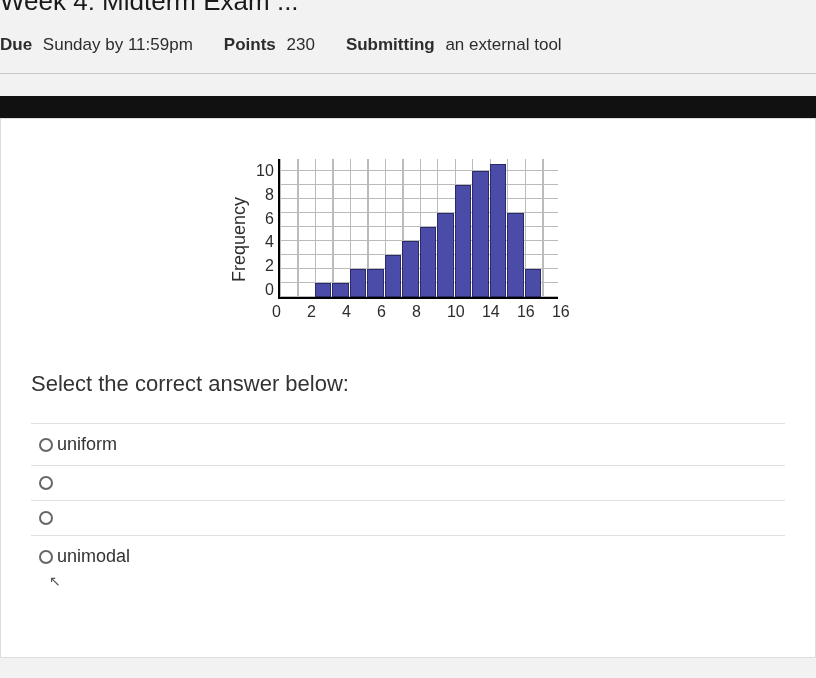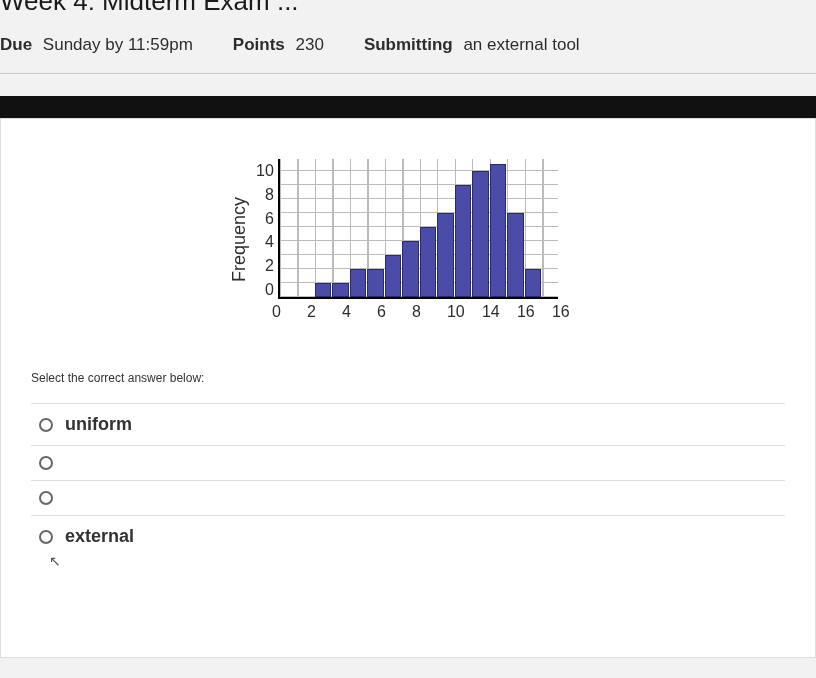--- a/index.html
+++ b/index.html
@@ -13,21 +13,21 @@
   }
   .page-title {
     font-size: 26px;
     font-weight: 500;
     padding: 0 10px 10px 0;
     color: #1a1a1a;
     margin-top: -14px;
   }
   .meta-row {
     display: flex;
-    gap: 40px;
+    gap: 31px;
     padding: 8px 0 18px 0;
     font-size: 17px;
     border-bottom: 1px solid #c8c8c8;
   }
   .meta-row .label { font-weight: 700; margin-right: 6px; }
   .black-bar {
     margin-top: 22px;
     height: 22px;
     background: #111;
   }
@@ -93,35 +93,34 @@
     display: flex;
     font-size: 16px;
     margin-top: 4px;
     margin-left: -6px;
   }
   .xticks span {
     width: 35px;
     text-align: left;
   }
   .prompt {
-    font-size: 12px;
+    font-size: 22px;
     color: #333;
-    margin: 10px 0 18px 0;
+    margin: 10px 0 26px 0;
   }
   .options { border-top: 1px solid #e0e0e0; }
   .option {
     display: flex;
     align-items: center;
-    gap: 12px;
+    gap: 4px;
     padding: 10px 8px;
     border-bottom: 1px solid #e0e0e0;
     font-size: 18px;
     color: #333;
     cursor: pointer;
-    font-weight: bold;
   }
   .option:last-child { border-bottom: none; }
   .radio {
     width: 14px; height: 14px;
     border: 2px solid #666;
     border-radius: 50%;
     flex-shrink: 0;
   }
   .cursor-icon {
     font-size: 14px;
@@ -206,19 +205,19 @@
         <span>uniform</span>
       </div>
       <div class="option">
         <div class="radio"></div>
       </div>
       <div class="option">
         <div class="radio"></div>
       </div>
       <div class="option">
         <div class="radio"></div>
-        <span>external</span>
+        <span>unimodal</span>
       </div>
     </div>
 
   <div class="cursor-icon">↖</div>
 
 </div>
 
 </body></html>

